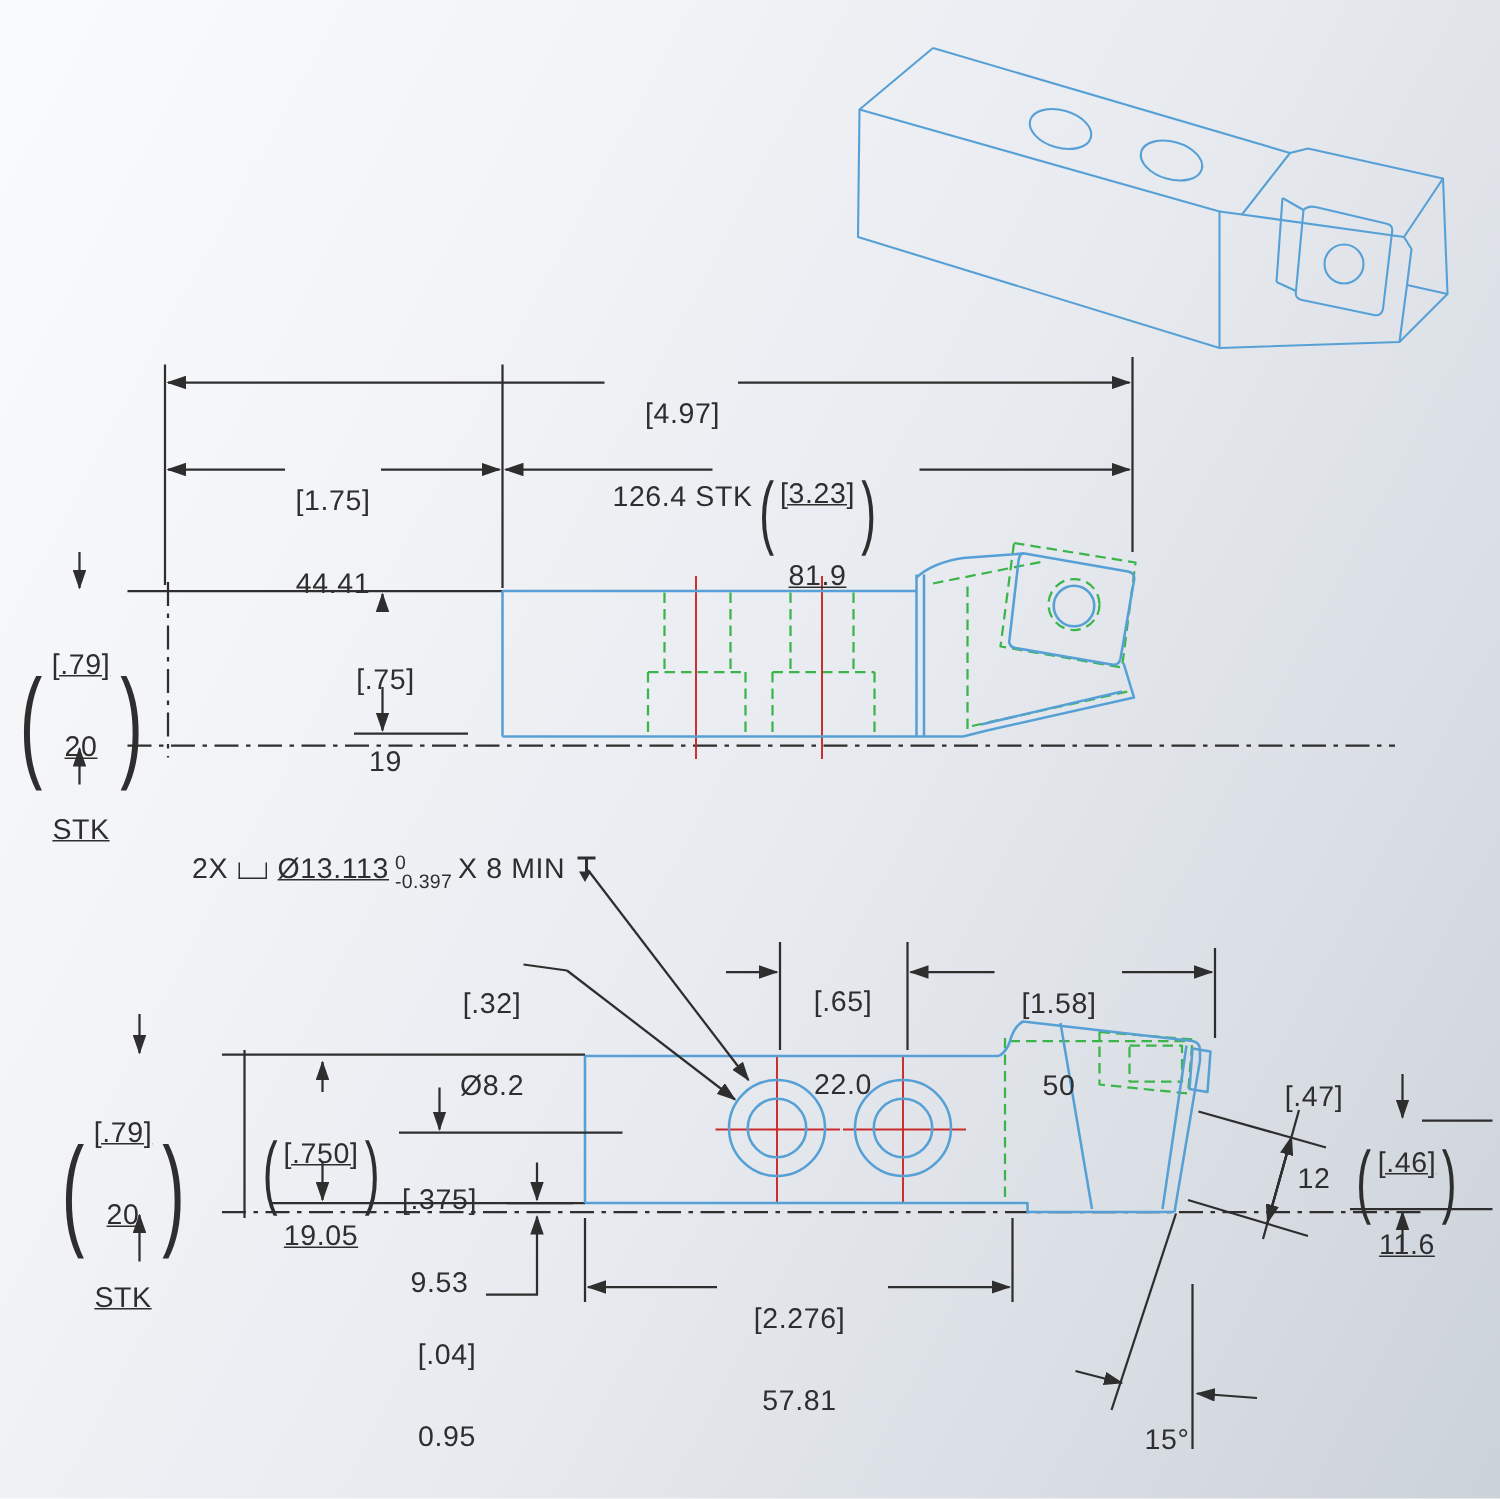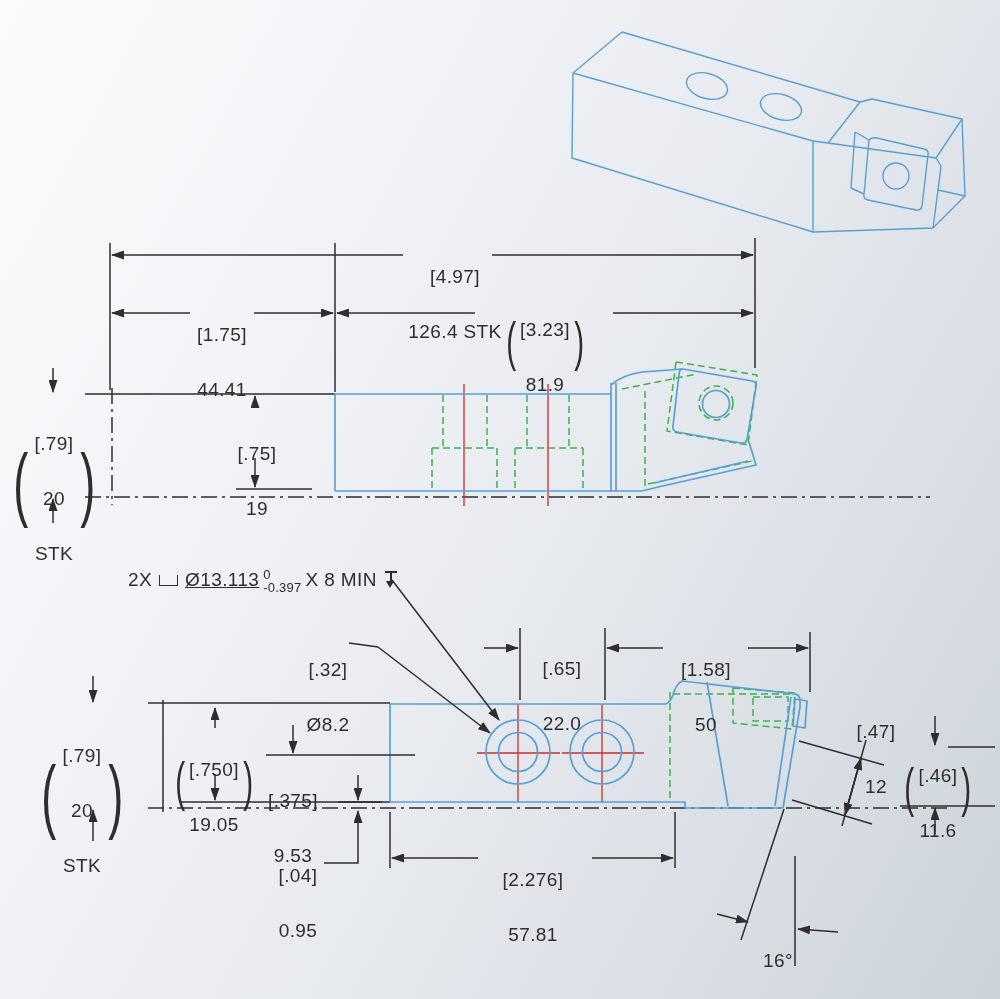--- a/index.html
+++ b/index.html
@@ -5,21 +5,21 @@
   html,body{margin:0;padding:0;}
   body{
     width:1000px;height:999px;position:relative;overflow:hidden;
     background:linear-gradient(118deg,#fafbfc 0%,#f1f3f6 30%,#e7eaef 55%,#dadfe5 78%,#ccd2da 100%);
     font-family:"Liberation Sans","DejaVu Sans",sans-serif;
   }
   #drawing{position:absolute;left:0;top:0;}
   .dim{position:absolute;text-align:center;color:#2e2e2e;font-size:19px;line-height:22px;letter-spacing:.4px;white-space:nowrap;}
   .dim .l1,.dim .l2,.dim .l3{display:block;margin-top:33px;}
   .ref{display:flex;align-items:center;justify-content:center;}
-  .ref .stack{display:block;text-align:center;}
+  .ref .stack{display:block;text-align:center;text-decoration:underline;}
   .paren{font-weight:400;color:#2e2e2e;transform:scaleX(.55);display:inline-block;}
   .p2{font-size:54px;line-height:48px;}
   .p3{font-size:82px;line-height:72px;}
   .callout{position:absolute;display:flex;align-items:center;color:#2e2e2e;font-size:19px;letter-spacing:.4px;white-space:nowrap;}
   .cbore-sym{display:inline-block;width:17px;height:10px;border-left:1.8px solid #2e2e2e;border-right:1.8px solid #2e2e2e;border-bottom:1.8px solid #2e2e2e;margin:0 7px 0 7px;}
   .dia-gap{margin-right:2px;text-decoration:underline;}
   .tol{display:inline-flex;flex-direction:column;font-size:13px;line-height:13px;letter-spacing:.2px;text-align:left;margin:0 4px 0 2px;transform:translateY(1px);}
   .depth-sym{display:inline-block;position:relative;width:15px;height:18px;margin-left:7px;}
   .depth-sym .bar{position:absolute;left:1px;top:0;width:12px;height:1.8px;background:#2e2e2e;}
   .depth-sym .stem{position:absolute;left:6.1px;top:1px;width:1.8px;height:10px;background:#2e2e2e;}
@@ -265,21 +265,21 @@
     <span class="l2">19.05</span>
   </span>
   <span class="paren p2">)</span>
 </div>
 
 <div class="dim" style="left:256px;top:757px;width:74px;">
   <span class="l1">[.375]</span>
   <span class="l2">9.53</span>
 </div>
 
-<div class="dim" style="left:262px;top:832px;width:72px;">
+<div class="dim" style="left:262px;top:860px;width:72px;">
   <span class="l1">[.04]</span>
   <span class="l2">0.95</span>
 </div>
 
 <div class="dim" style="left:477px;top:836px;width:112px;">
   <span class="l1">[2.276]</span>
   <span class="l2">57.81</span>
 </div>
 
 <div class="dim" style="left:840px;top:688px;width:72px;">
@@ -290,14 +290,14 @@
 <div class="dim ref" style="left:890px;top:732px;width:96px;">
   <span class="paren p2">(</span>
   <span class="stack">
     <span class="l1">[.46]</span>
     <span class="l2">11.6</span>
   </span>
   <span class="paren p2">)</span>
 </div>
 
 <div class="dim" style="left:754px;top:917px;width:48px;">
-  <span class="l1">16°</span>
+  <span class="l1">15°</span>
 </div>
 
 </body></html>

